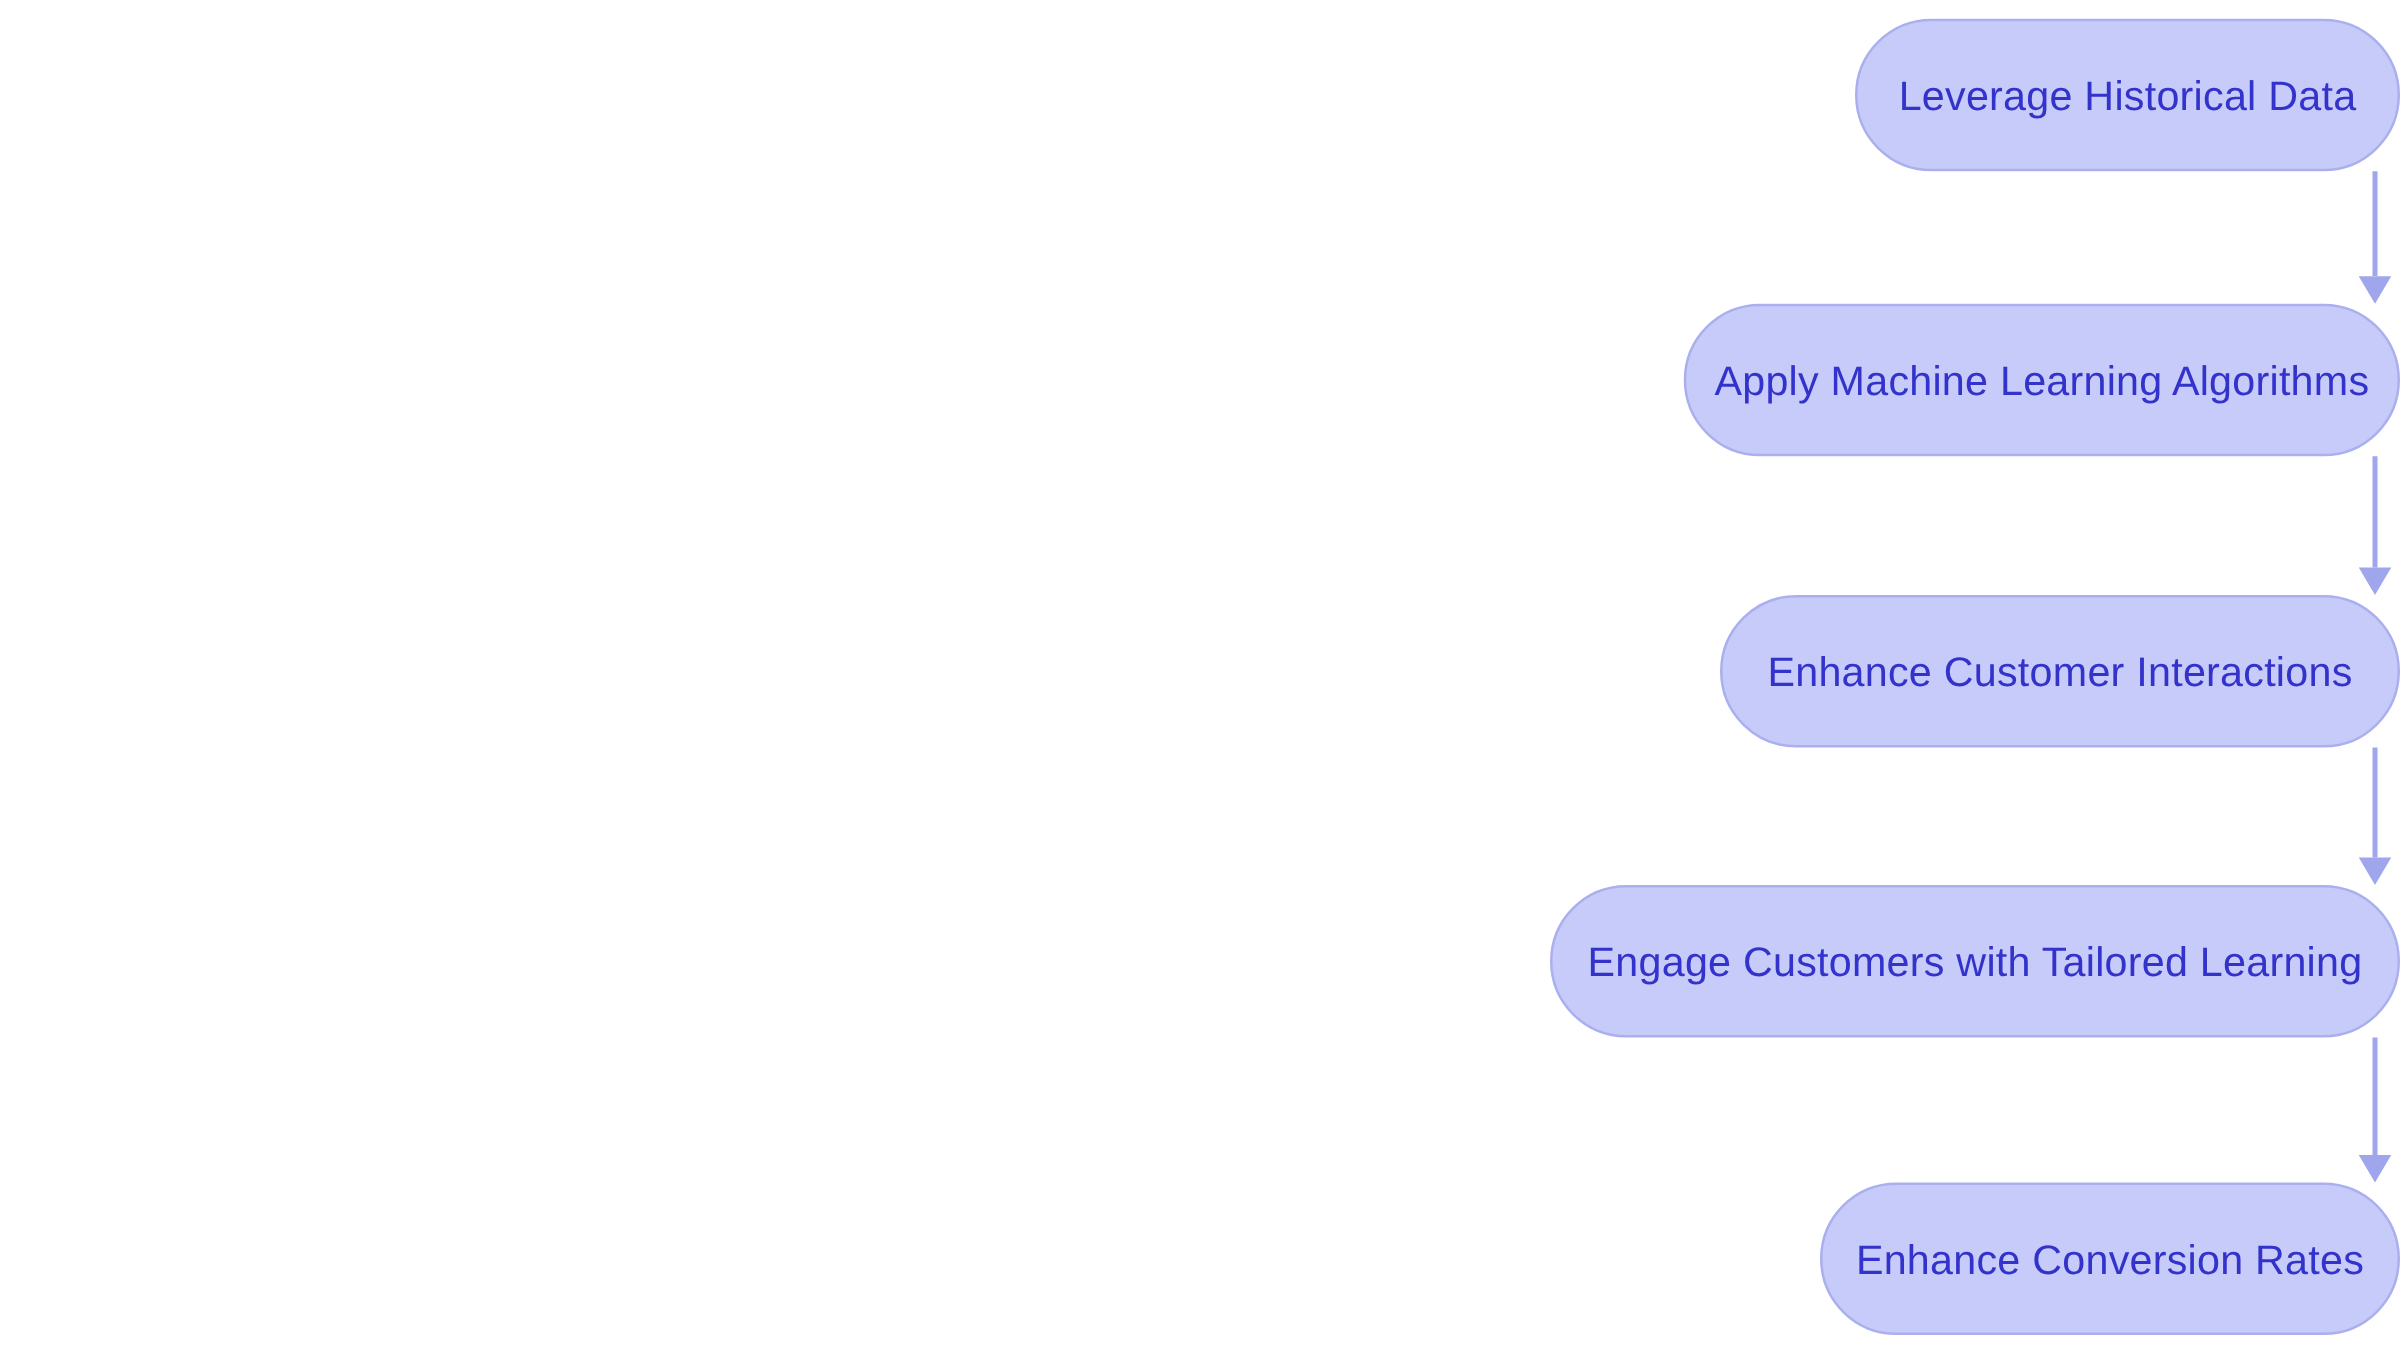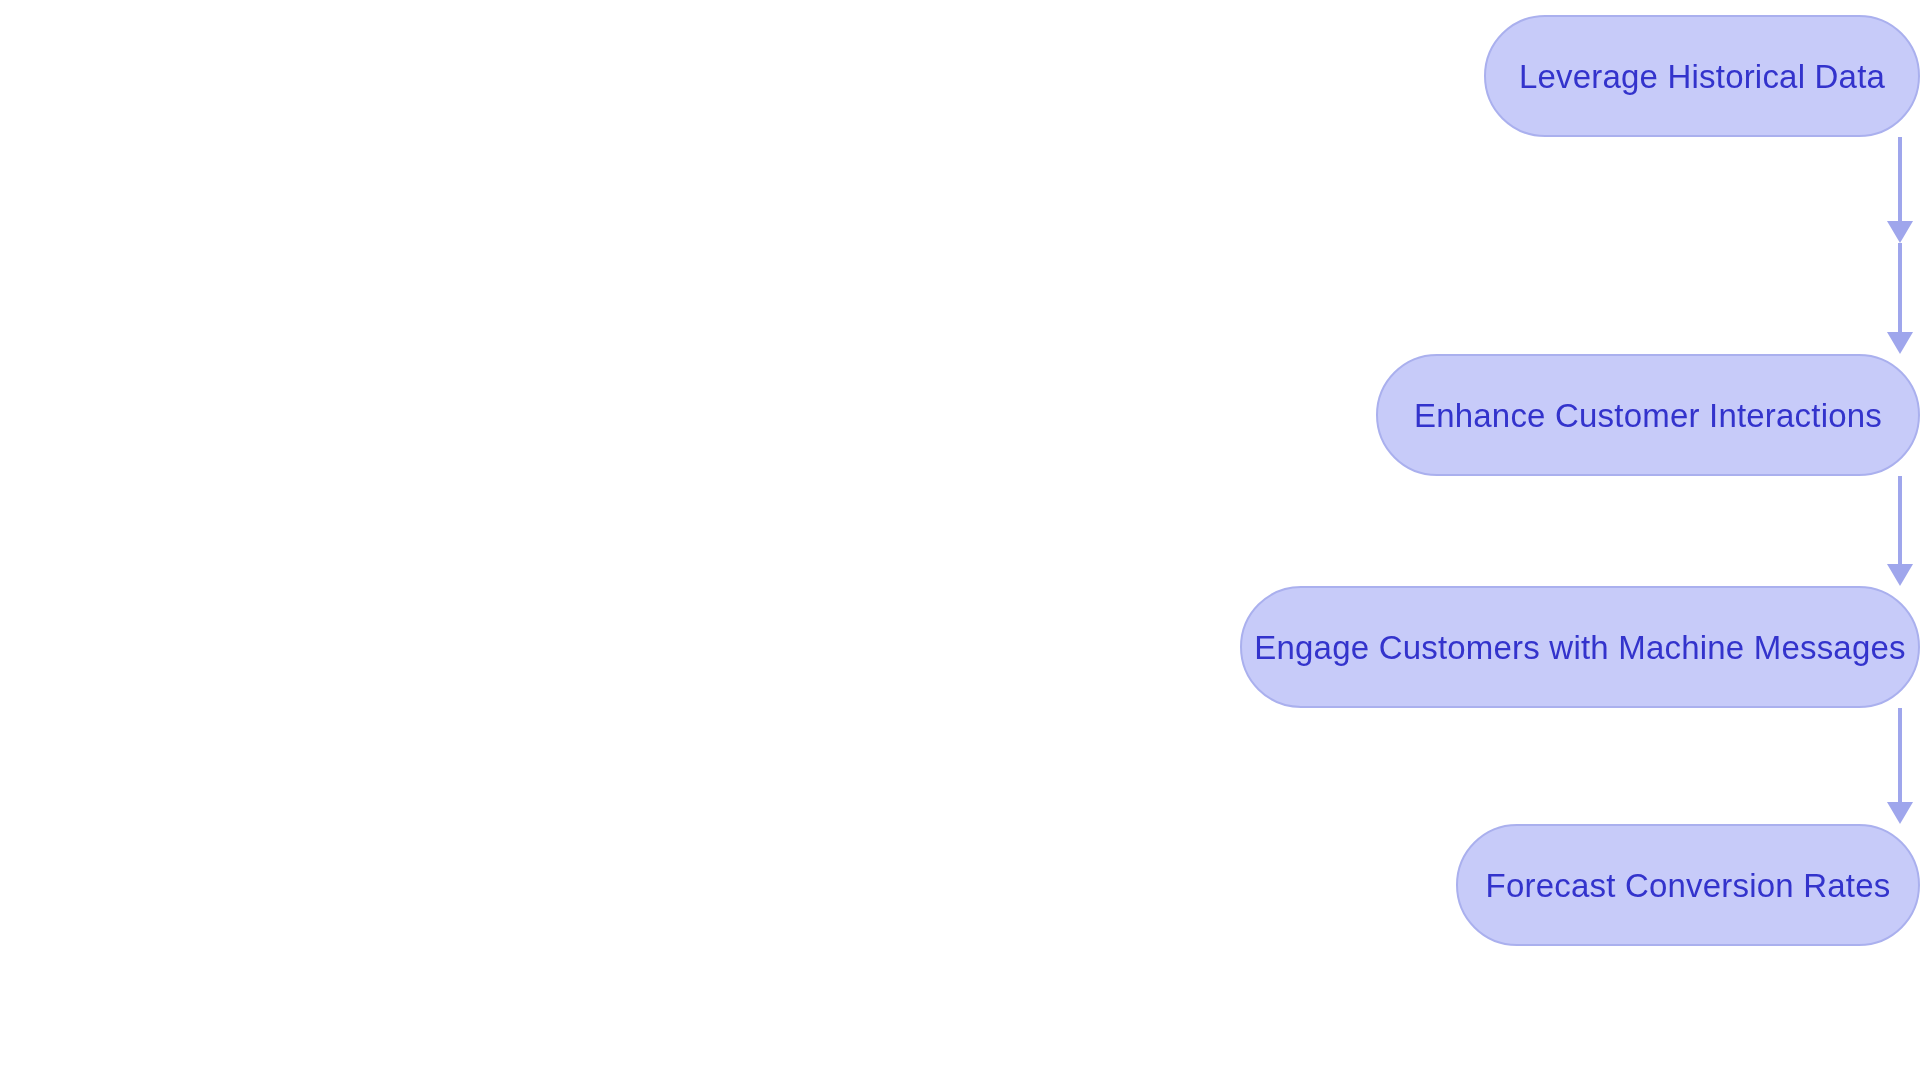--- a/index.html
+++ b/index.html
@@ -92,41 +92,44 @@
 
   <div class="node n0">
     <span class="node-label">Leverage Historical Data</span>
   </div>
 
   <div class="connector c0">
     <div class="connector-line"></div>
     <div class="connector-head"></div>
   </div>
 
+  <div class="node n1">
+    <span class="node-label">Apply Machine Learning Algorithms</span>
+  </div>
 
   <div class="connector c1">
     <div class="connector-line"></div>
     <div class="connector-head"></div>
   </div>
 
   <div class="node n2">
     <span class="node-label">Enhance Customer Interactions</span>
   </div>
 
   <div class="connector c2">
     <div class="connector-line"></div>
     <div class="connector-head"></div>
   </div>
 
   <div class="node n3">
-    <span class="node-label">Engage Customers with Machine Messages</span>
+    <span class="node-label">Engage Customers with Tailored Learning</span>
   </div>
 
   <div class="connector c3">
     <div class="connector-line"></div>
     <div class="connector-head"></div>
   </div>
 
   <div class="node n4">
-    <span class="node-label">Forecast Conversion Rates</span>
+    <span class="node-label">Enhance Conversion Rates</span>
   </div>
 
 </div>
 
 </body></html>

